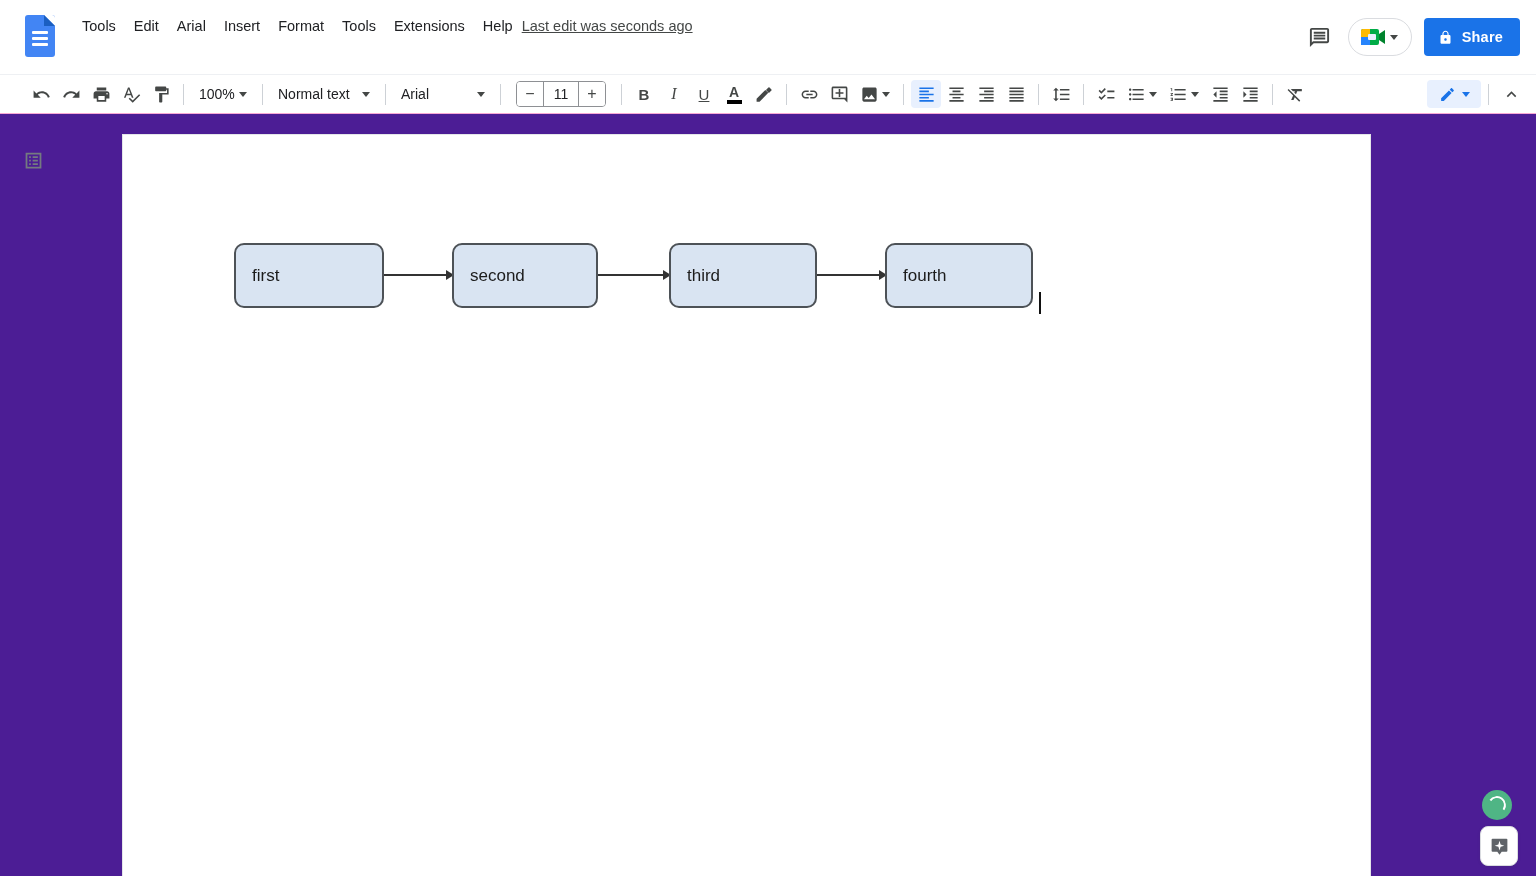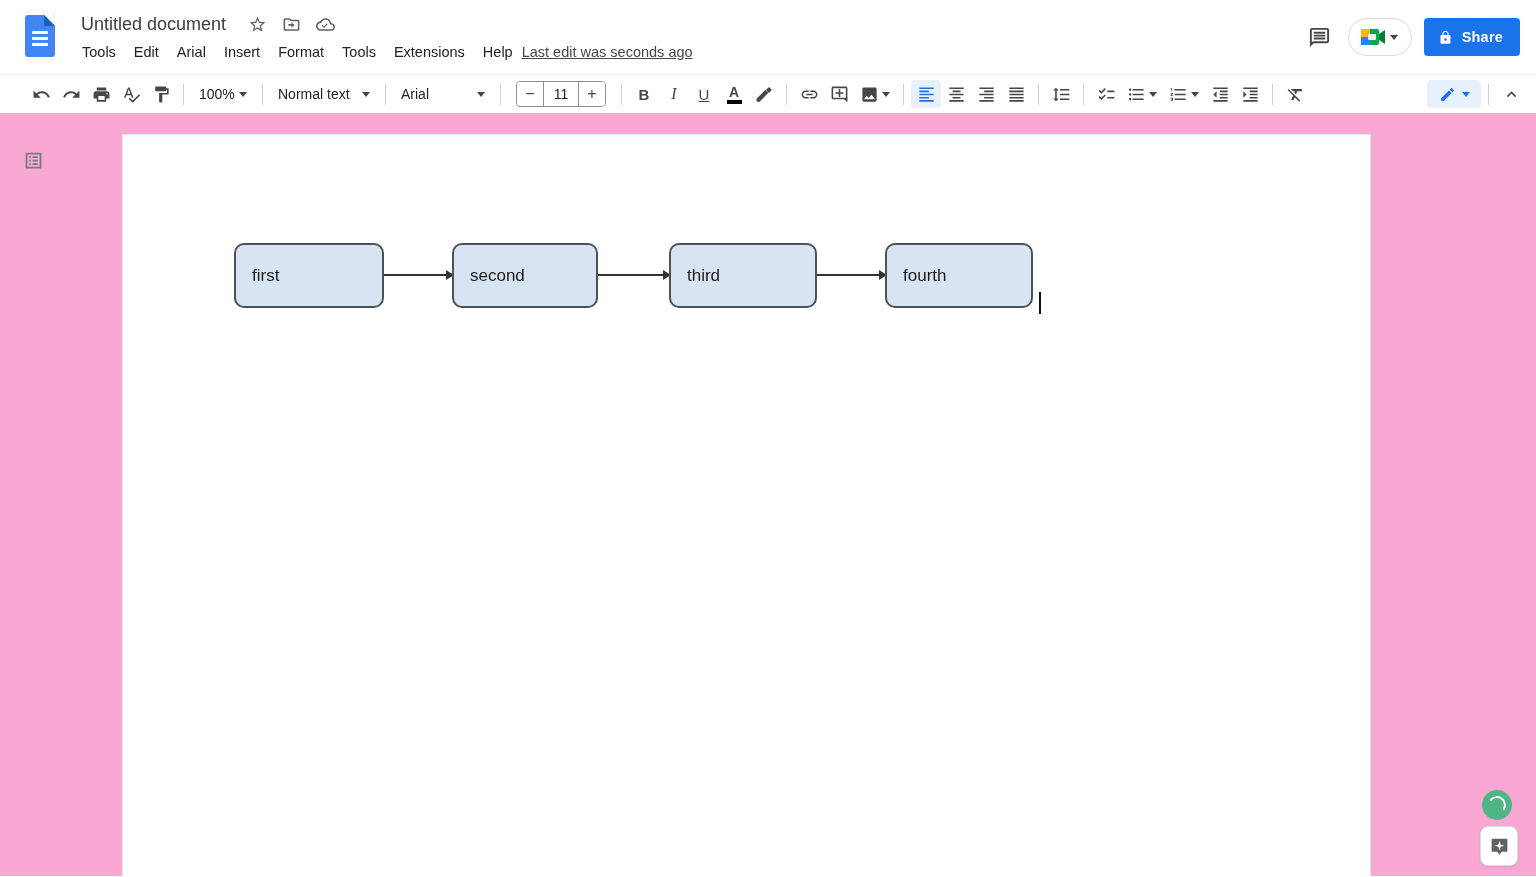--- a/index.html
+++ b/index.html
@@ -67,21 +67,21 @@
   .glyph.u { text-decoration:underline; }
   .color-a { display:flex; flex-direction:column; align-items:center; line-height:1; }
   .color-a .a { font-size:14px; font-weight:600; color:#444746; }
   .color-a .bar { width:15px; height:4px; background:#000; margin-top:1px; }
   .tb-right { margin-left:auto; display:flex; align-items:center; margin-right:10px; }
   .edit-pill { width:54px; height:28px; background:#e8f0fe; border-radius:4px;
     display:flex; align-items:center; justify-content:center; gap:6px; cursor:pointer; }
   .edit-pill svg { width:17px; height:17px; fill:#1a73e8; }
 
   
-  .workspace { position:relative; height:762px; background:#f9a8d4; }
+  .workspace { position:relative; height:762px; background:#4c1d95; }
   .outline-btn { position:absolute; left:21px; top:34px; width:24px; height:24px;
     display:flex; align-items:center; justify-content:center; cursor:pointer; }
   .outline-btn svg { width:21px; height:21px; fill:#747a80; }
   .page { position:absolute; left:122px; top:20px; width:1249px; height:742px;
     background:#fff; border:1px solid #e4e6e9; border-bottom:none; cursor:text; }
   .drawing { position:absolute; inset:0; }
   .node { position:absolute; top:108px; height:65px; background:#d9e4f2; border:2px solid #4d5257;
     border-radius:10px; display:flex; align-items:center; padding-left:16px; cursor:pointer; }
   .node .node-label { font-size:17px; color:#1c1c1c; }
   .arrow { position:absolute; top:139px; height:2px; background:#333; }
@@ -104,38 +104,20 @@
 
 <div class="header">
   <div class="docs-logo">
     <div class="fold-bg"></div>
       <div class="fold"></div>
     <div class="bar" style="top:16px"></div>
       <div class="bar" style="top:22px"></div>
       <div class="bar" style="top:28px"></div>
   </div>
   <div class="title-block">
-    <div class="title-row">
-      <span class="doc-title">Untitled document</span>
-      <span class="title-ic">
-        <svg viewBox="0 0 24 24">
-            <path d="M22 9.24l-7.19-.62L12 2 9.19 8.63 2 9.24l5.46 4.73L5.82 21 12 17.27 18.18 21l-1.63-7.03L22 9.24zM12 15.4l-3.76 2.27 1-4.28-3.32-2.88 4.38-.38L12 6.1l1.71 4.04 4.38.38-3.32 2.88 1 4.28L12 15.4z"></path>
-          </svg>
-      </span>
-      <span class="title-ic">
-        <svg viewBox="0 0 24 24">
-            <path d="M20 6h-8l-2-2H4c-1.1 0-2 .9-2 2v12c0 1.1.9 2 2 2h16c1.1 0 2-.9 2-2V8c0-1.1-.9-2-2-2zm0 12H4V6h5.17l2 2H20v10zm-8-2l4-3.5-4-3.5v2.5H8v2h4V16z"></path>
-          </svg>
-      </span>
-      <span class="title-ic">
-        <svg viewBox="0 0 24 24">
-            <path d="M19.35 10.04C18.67 6.59 15.64 4 12 4 9.11 4 6.6 5.64 5.35 8.04 2.34 8.36 0 10.91 0 14c0 3.31 2.69 6 6 6h13c2.76 0 5-2.24 5-5 0-2.64-2.05-4.78-4.65-4.96zM19 18H6c-2.21 0-4-1.79-4-4s1.79-4 4-4h.71C7.37 7.69 9.48 6 12 6c3.04 0 5.5 2.46 5.5 5.5V12H19c1.66 0 3 1.34 3 3s-1.34 3-3 3zM10 16.5l-2.8-2.8 1.06-1.06L10 14.38l3.74-3.74 1.06 1.06L10 16.5z"></path>
-          </svg>
-      </span>
-    </div>
     <div class="menu-row">
       <span class="menu-item">Tools</span>
       <span class="menu-item">Edit</span>
       <span class="menu-item">Arial</span>
       <span class="menu-item">Insert</span>
       <span class="menu-item">Format</span>
       <span class="menu-item">Tools</span>
       <span class="menu-item">Extensions</span>
       <span class="menu-item">Help</span>
       <span class="last-edit">Last edit was seconds ago</span>

